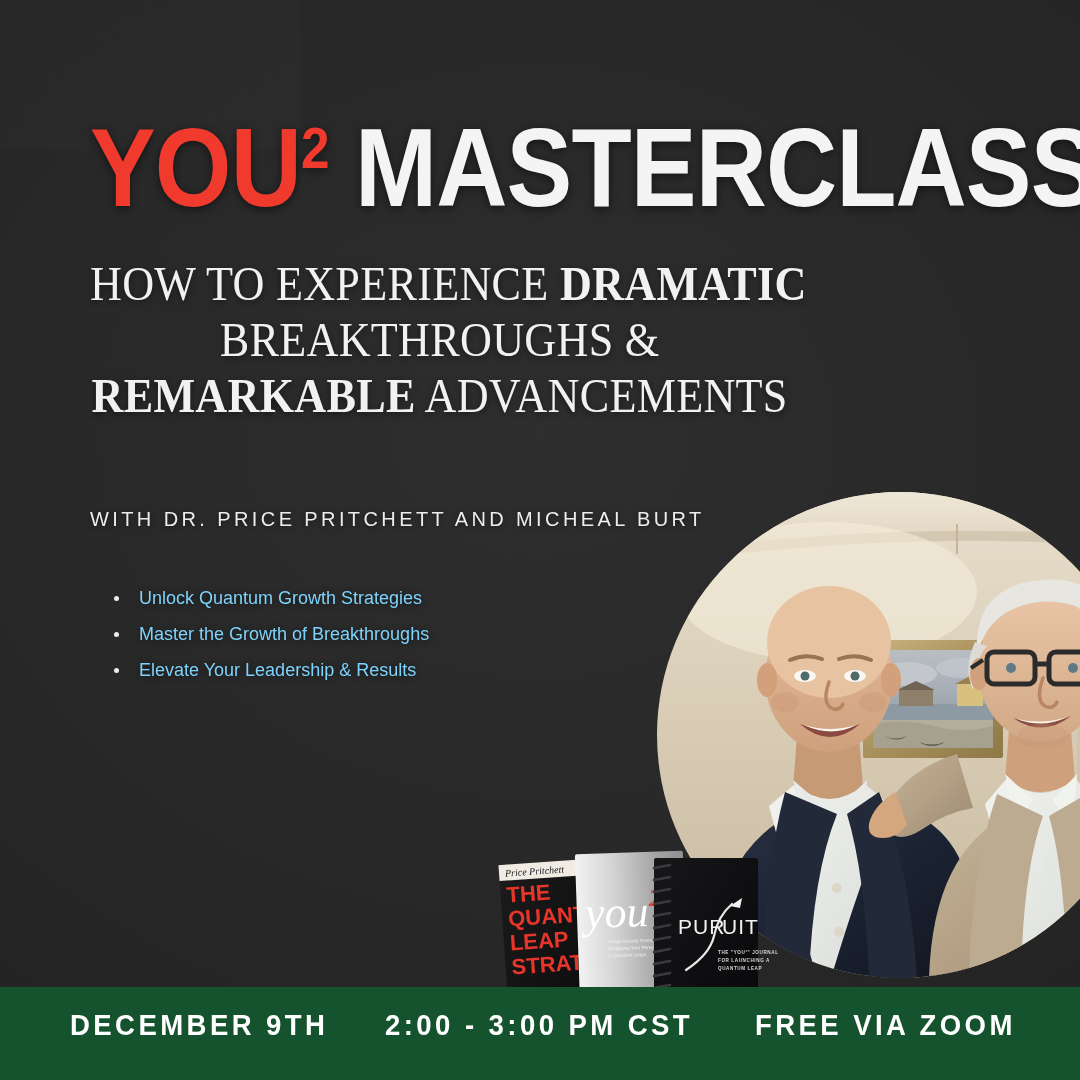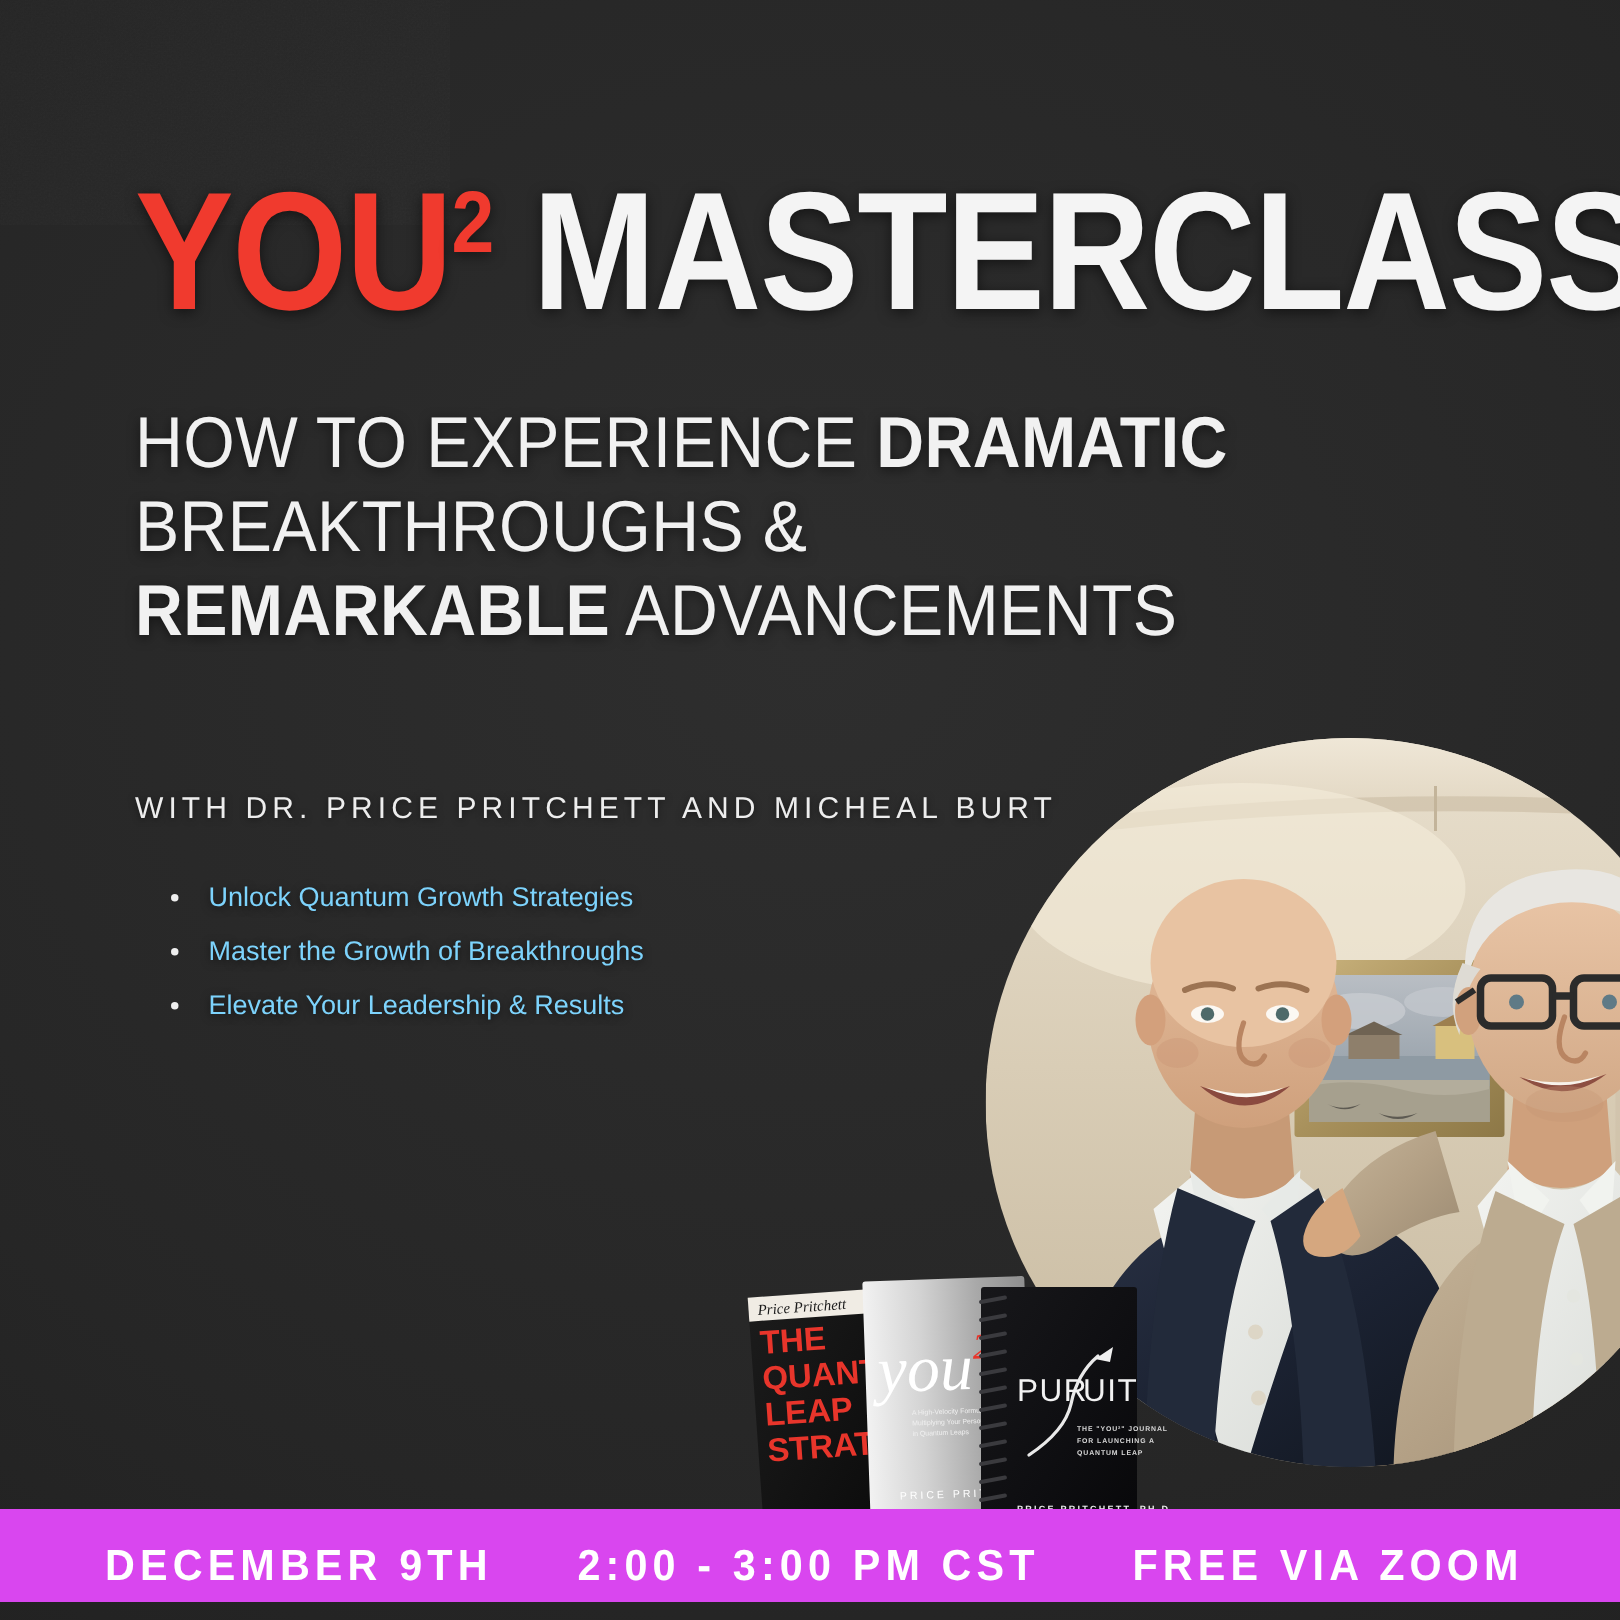--- a/index.html
+++ b/index.html
@@ -52,43 +52,43 @@
     transform-origin:left center;
     text-shadow:0 2px 10px rgba(0,0,0,.55);
   }
   .headline .hl-red { color:#F03A2E; }
   .headline .hl-sup { font-size:.52em; vertical-align:super; color:#F03A2E; }
   .headline .hl-white { color:#F4F4F4; }
 
   
   #subhead {
     position:absolute;
-    left:90px; top:268px;
+    left:90px; top:256px;
     width:760px;
-    font-family:Liberation Sans, sans-serif;
+    font-family:Liberation Serif, serif;
     color:#F1F1F1;
     font-size:48px;
     line-height:56px;
     letter-spacing:.3px;
     text-shadow:0 2px 8px rgba(0,0,0,.5);
+    text-align:center;
   }
   #subhead .sub-line { transform:scaleX(.92); transform-origin:left center; white-space:nowrap; font-weight:400; }
   #subhead .em { font-weight:700; }
 
   
   #presenters {
     position:absolute;
     left:90px; top:508px;
     font-size:20px;
     font-weight:400;
     letter-spacing:3.4px;
     color:#EDEDED;
     white-space:nowrap;
     text-shadow:0 1px 5px rgba(0,0,0,.5);
-    margin-top:20px;
   }
 
   
   #bullets {
     position:absolute;
     left:112px; top:580px;
     list-style:none;
   }
   #bullets li {
     position:relative;
@@ -104,23 +104,23 @@
     position:absolute;
     left:2px; top:16px;
     width:5px; height:5px;
     border-radius:50%;
     background:#EFEFEF;
   }
 
   
   #footer {
     position:absolute;
-    left:0; right:0; bottom:12px;
-    height:62px;
-    background:#d946ef;
+    left:0; right:0; bottom:0;
+    height:93px;
+    background:#14532d;
     display:flex;
     align-items:center;
   }
   #footer .foot-item {
     position:absolute;
     color:#FFFFFF;
     font-family:"Liberation Sans Narrow","Liberation Sans", sans-serif;
     font-weight:700;
     font-size:29px;
     letter-spacing:3.6px;

